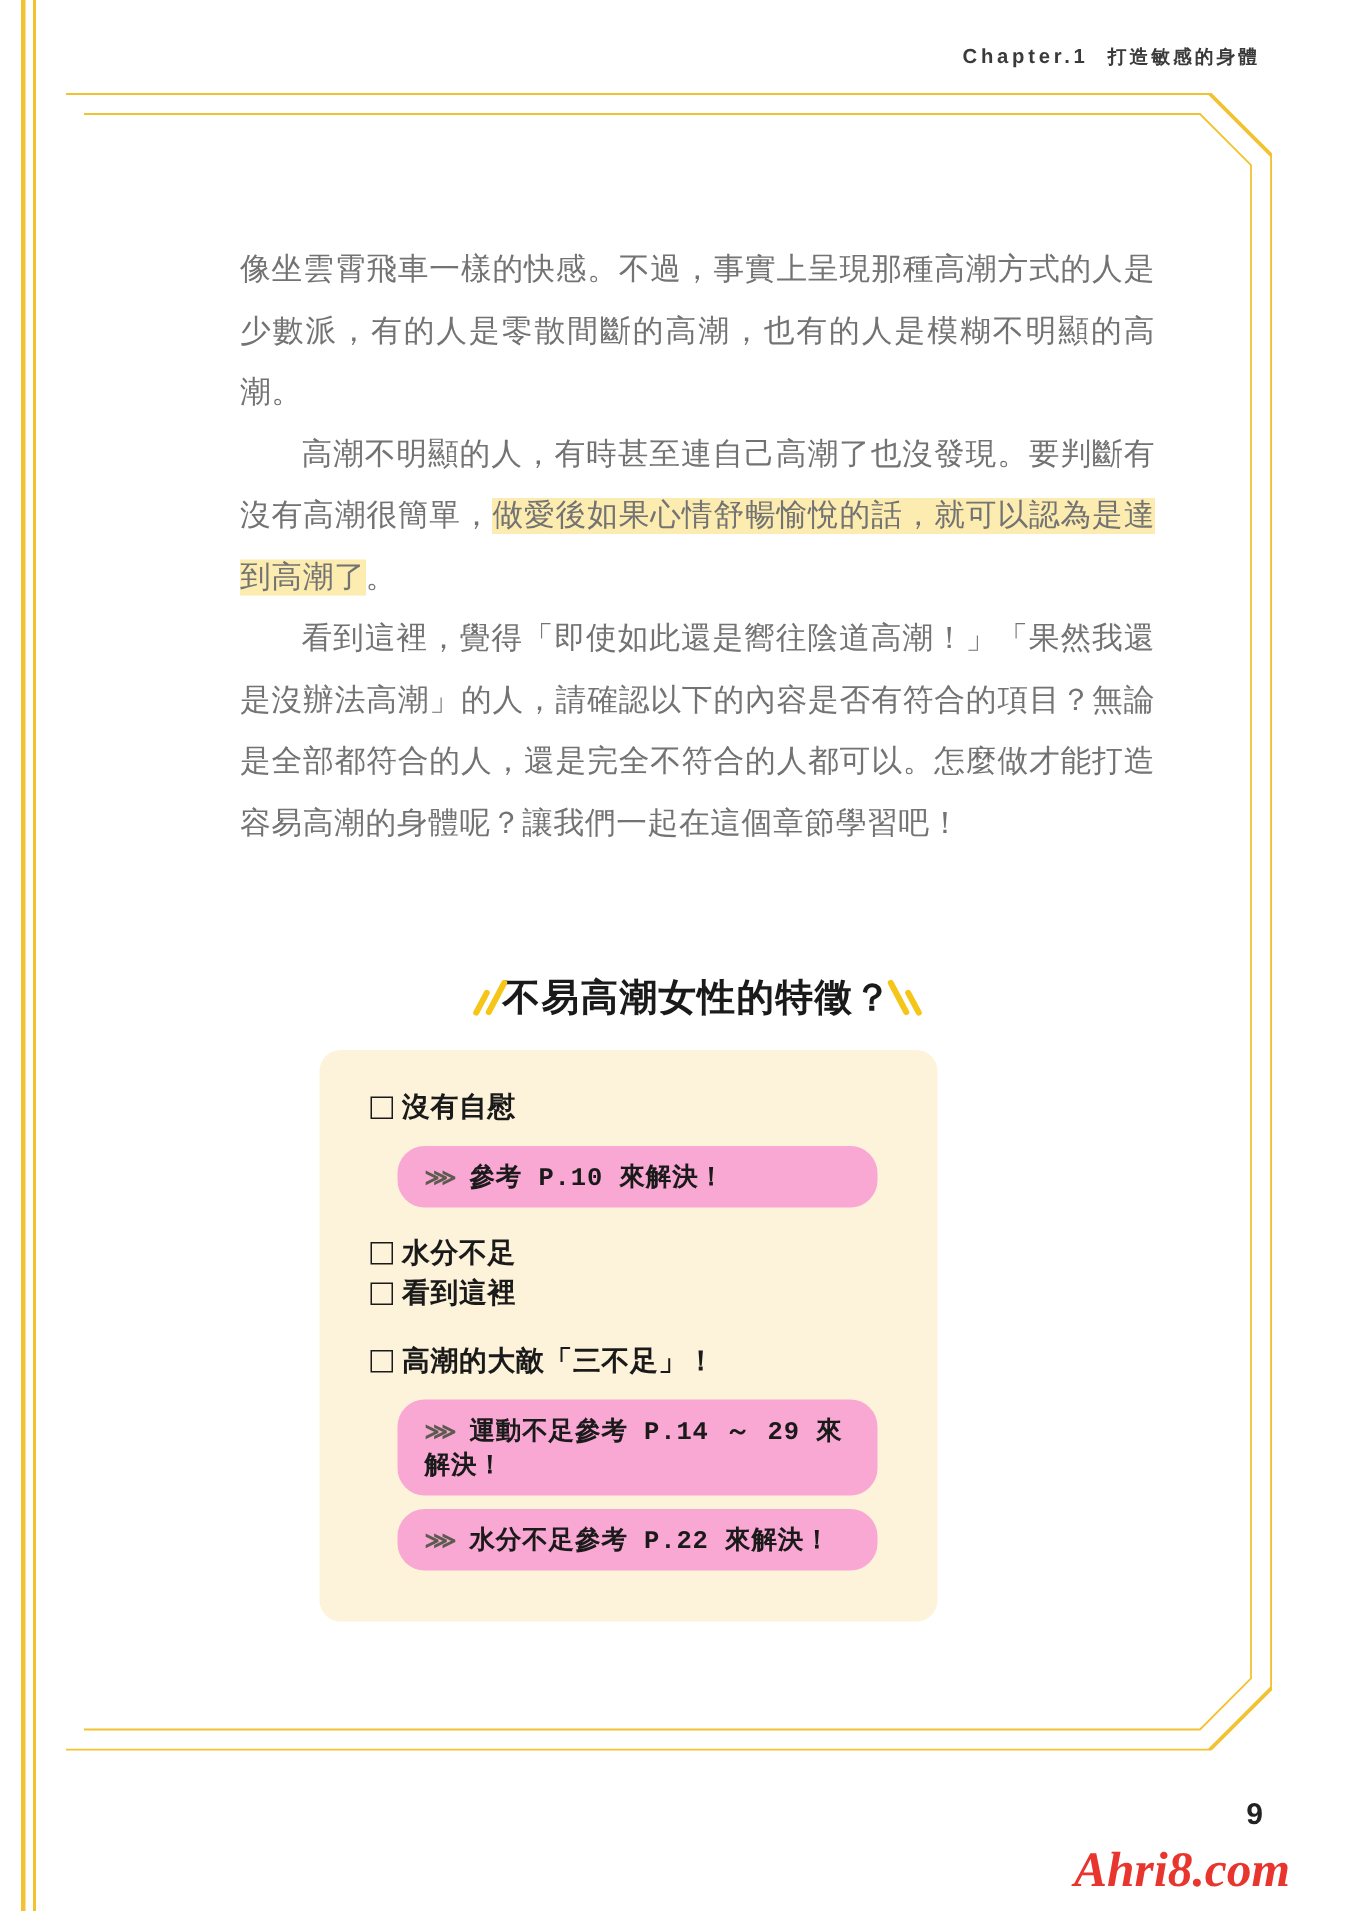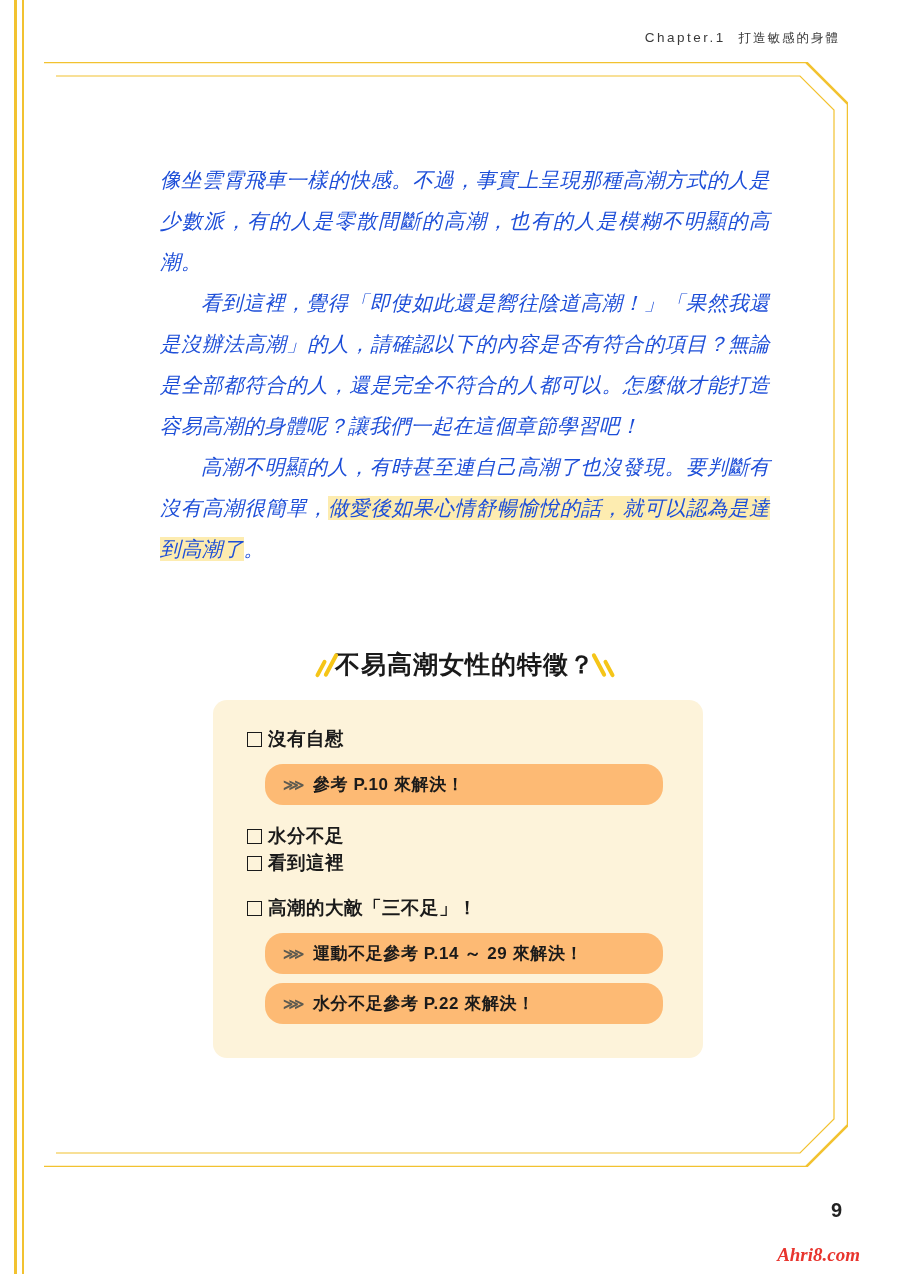--- a/index.html
+++ b/index.html
@@ -39,21 +39,21 @@
     height: 1274px;
     background: #f2c230;
   }
 
   
   .header {
     position: absolute;
     right: 60px;
     top: 30px;
     font-size: 13.5px;
-    font-weight: normal;
+    font-weight: bold;
     color: #3a3a3a;
     letter-spacing: 1px;
     white-space: nowrap;
   }
   .header .chap {
     letter-spacing: 2.5px;
   }
   .header .chap-title {
     margin-left: 8px;
     letter-spacing: 2px;
@@ -78,44 +78,43 @@
     font-size: 20px;
     font-weight: bold;
     color: #222;
   }
 
   
   .watermark {
     position: absolute;
     right: 40px;
     bottom: 8px;
-    font-size: 19px;
+    font-size: 33px;
     font-weight: bold;
     font-style: italic;
     color: #e8352e;
     letter-spacing: 0px;
     font-family: "Liberation Serif", serif;
   }
 
   
   .content {
     position: absolute;
     left: 160px;
     top: 160px;
     width: 610px;
   }
   p.para {
     margin: 0 0 0 0;
     font-family: "Liberation Serif", serif;
     font-size: 20.5px;
     line-height: 41px;
-    color: #1d4ed8;
+    color: #737373;
     text-align: justify;
     letter-spacing: 0.4px;
-    font-style: italic;
   }
   p.indent {
     text-indent: 2em;
   }
   .hl {
     background: #fdecb0;
     padding: 1px 0;
     box-decoration-break: clone;
     -webkit-box-decoration-break: clone;
   }
@@ -154,21 +153,21 @@
     color: #1a1a1a;
     letter-spacing: 1px;
     white-space: nowrap;
   }
 
   
   .check-card {
     position: absolute;
     left: 213px;
     top: 700px;
-    width: 490px;
+    width: 412px;
     background: #fdf3da;
     border-radius: 14px;
     padding: 26px 40px 28px 22px;
     box-sizing: border-box;
   }
   .check-line {
     font-family: "Liberation Serif", serif;
     font-size: 18.5px;
     font-weight: bold;
     color: #1a1a1a;
@@ -187,25 +186,25 @@
     position: relative;
     top: -1px;
   }
   .check-sub {
     padding-left: 31px;
   }
   .group { margin-bottom: 6px; }
   .group + .group { margin-top: 18px; }
 
   .pill {
-    background: #fdba74;
+    background: #f9a8d4;
     border-radius: 18px;
     margin: 11px 0 0 30px;
     padding: 9px 18px;
-    font-family: Liberation Sans, sans-serif;
+    font-family: Liberation Mono, monospace;
     font-size: 17px;
     font-weight: bold;
     color: #1a1a1a;
     letter-spacing: 0.6px;
     display: block;
   }
   .pill .arrow {
     color: #5d5a50;
     margin-right: 8px;
     font-size: 15px;
@@ -225,22 +224,22 @@
     <span class="chap-title">打造敏感的身體</span>
   </div>
 
   <svg class="deco-frame" viewBox="0 0 804 1105" width="804" height="1105">
     <path d="M 0 0 L 762 0 L 804 42 L 804 1063 L 762 1105 L 0 1105" fill="none" stroke="#f2c230" stroke-width="2.5"></path>
     <path d="M 12 14 L 756 14 L 790 48 L 790 1057 L 756 1091 L 12 1091" fill="none" stroke="#f2c230" stroke-width="1.2"></path>
   </svg>
 
   <div class="content">
     <p class="para">像坐雲霄飛車一樣的快感。不過，事實上呈現那種高潮方式的人是少數派，有的人是零散間斷的高潮，也有的人是模糊不明顯的高潮。</p>
+    <p class="para indent"><span>高潮不明顯的人，有時甚至連自己高潮了也沒發現。要判斷有沒有高潮很簡單，</span><span class="hl">做愛後如果心情舒暢愉悅的話，就可以認為是達到高潮了</span><span>。</span></p>
     <p class="para indent">看到這裡，覺得「即使如此還是嚮往陰道高潮！」「果然我還是沒辦法高潮」的人，請確認以下的內容是否有符合的項目？無論是全部都符合的人，還是完全不符合的人都可以。怎麼做才能打造容易高潮的身體呢？讓我們一起在這個章節學習吧！</p>
-    <p class="para indent"><span>高潮不明顯的人，有時甚至連自己高潮了也沒發現。要判斷有沒有高潮很簡單，</span><span class="hl">做愛後如果心情舒暢愉悅的話，就可以認為是達到高潮了</span><span>。</span></p>
   </div>
 
   <div class="section-heading">
     <span class="slash-group">
       <i class="slash l1"></i>
       <i class="slash l2"></i>
     </span>
     <span class="title">不易高潮女性的特徵？</span>
     <span class="slash-group">
       <i class="slash r1"></i>

